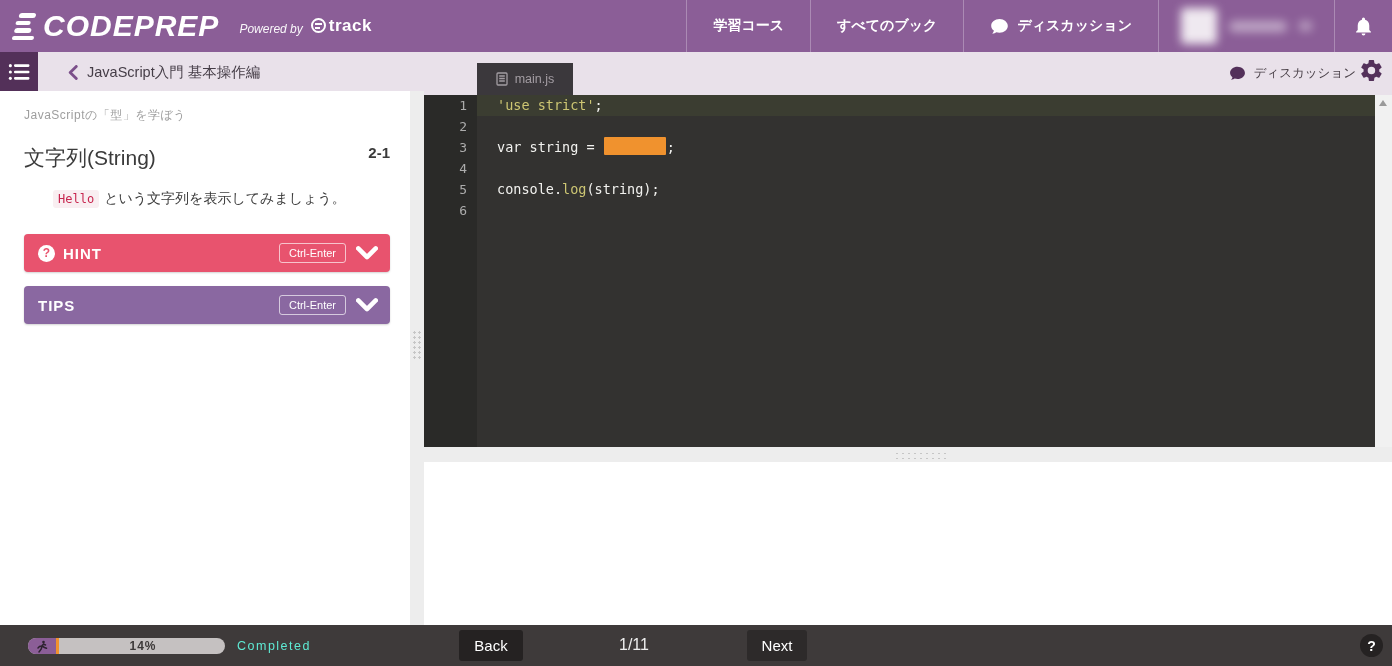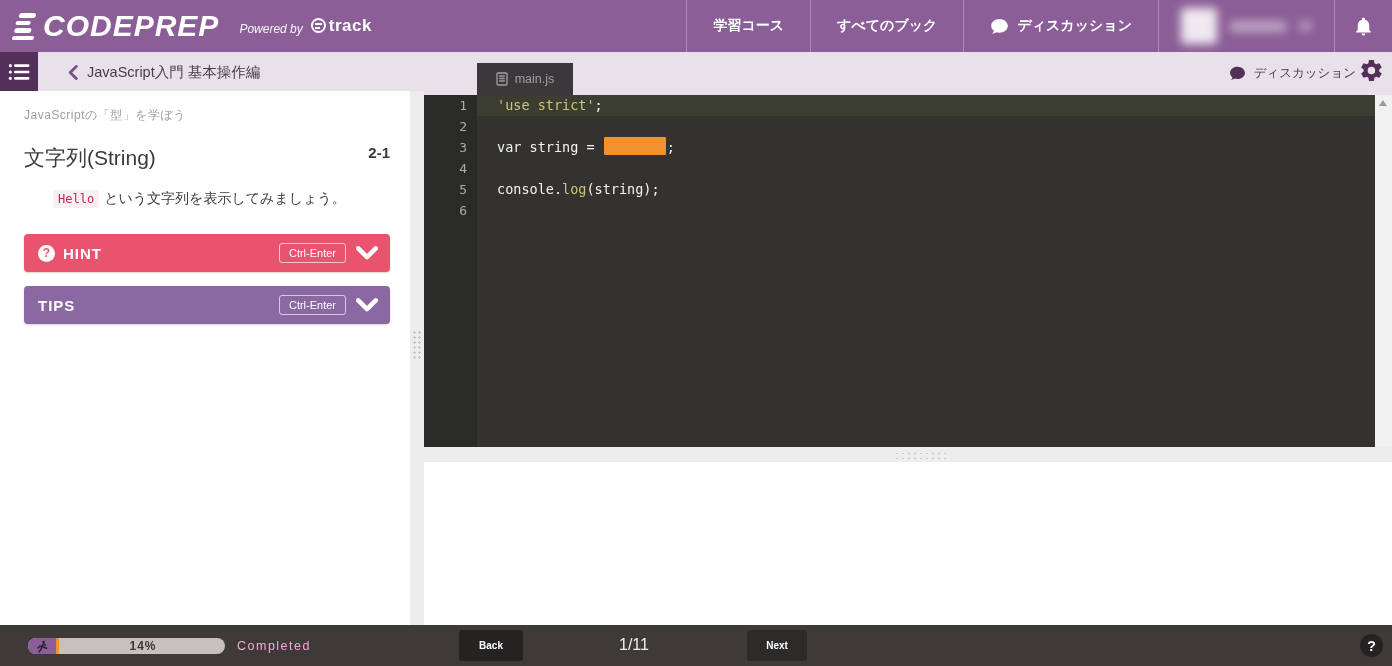--- a/index.html
+++ b/index.html
@@ -92,22 +92,22 @@
 
   
   .out-panel{left:424px;top:462px;width:968px;height:163px;background:#fff;}
 
   
   .footer{left:0;top:625px;width:1392px;height:41px;background:var(--footer-bg);}
   .progress{position:absolute;left:28px;top:13px;width:197px;height:16px;border-radius:8px;overflow:hidden;background:#c5c1c1;}
   .progress-fill{position:absolute;left:0;top:0;height:16px;width:28px;background:var(--progress-fill);display:flex;align-items:center;justify-content:center;}
   .progress-div{position:absolute;left:28px;top:0;width:3px;height:16px;background:var(--blank-bg);}
   .progress-label{position:absolute;left:0;top:0;width:230px;height:16px;display:flex;align-items:center;justify-content:center;font-size:12px;font-weight:bold;color:#3d3939;letter-spacing:1px;}
-  .completed{position:absolute;left:237px;top:14px;font-size:12.5px;color:#f9a8d4;letter-spacing:1.5px;}
-  .nav-btn{position:absolute;top:5px;height:31px;border:none;border-radius:3px;color:#fff;font-family:inherit;font-size:10px;font-weight:bold;cursor:pointer;}
+  .completed{position:absolute;left:237px;top:14px;font-size:12.5px;color:#5eead4;letter-spacing:1.5px;}
+  .nav-btn{position:absolute;top:5px;height:31px;border:none;border-radius:3px;color:#fff;font-family:inherit;font-size:15px;font-weight:normal;cursor:pointer;}
   .back-btn{left:459px;width:64px;background:#252222;}
   .next-btn{left:747px;width:60px;background:#2d2a2a;}
   .page-ind{position:absolute;left:598px;top:11px;width:72px;text-align:center;color:#ededed;font-size:16px;}
   .help-circle{position:absolute;right:9px;top:9px;width:23px;height:23px;border-radius:50%;background:#252222;color:#fff;font-size:14px;font-weight:bold;display:flex;align-items:center;justify-content:center;cursor:pointer;}
 </style>
 </head>
 <body>
 
 <div class="abs header">
   <div class="logo-wrap">

